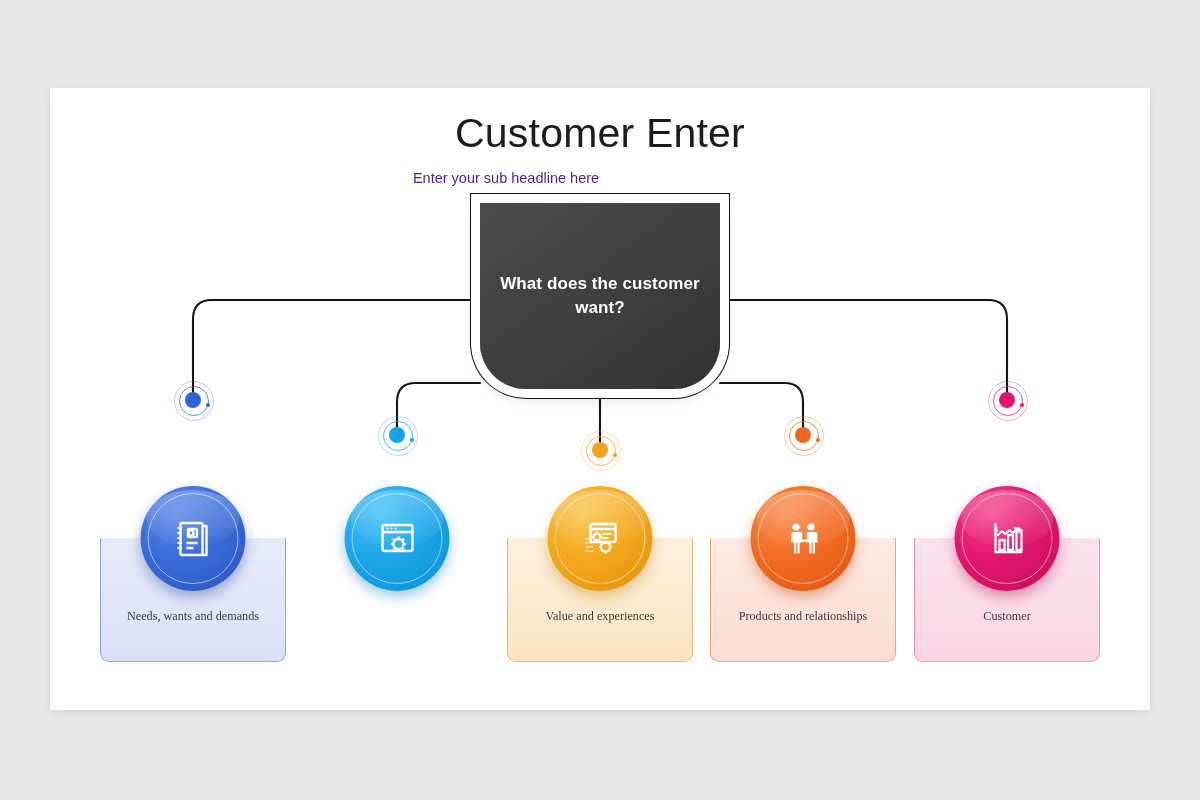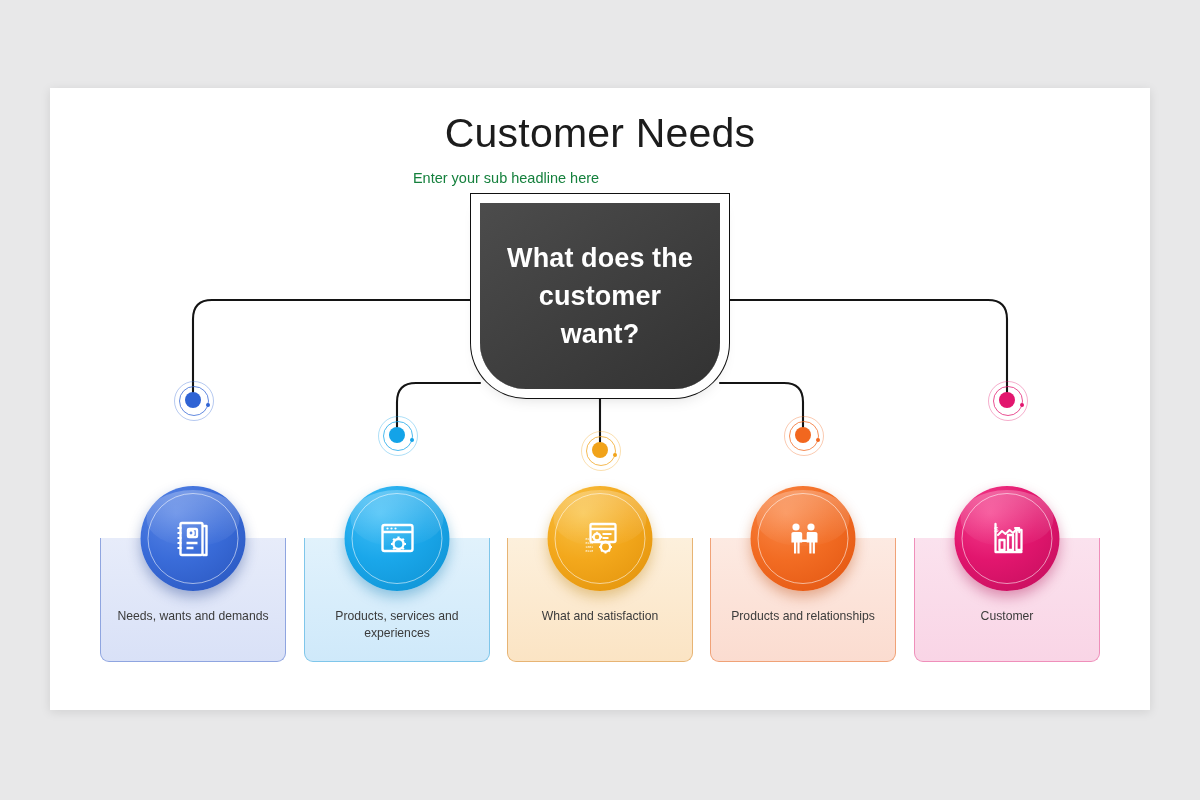--- a/index.html
+++ b/index.html
@@ -37,21 +37,21 @@
     color: #1c1c1c;
     letter-spacing: 0.2px;
   }
   #subtitle {
     position: absolute;
     left: 0;
     top: 82px;
     width: 912px;
     text-align: center;
     font-size: 14.5px;
-    color: #15803d;
+    color: #4c1d95;
   }
 
   
   #connectors {
     position: absolute;
     left: 0;
     top: 0;
     width: 1100px;
     height: 622px;
   }
@@ -66,21 +66,21 @@
     border-radius: 0 0 46px 46px;
     background: linear-gradient(145deg, #4c4c4c 0%, #414141 42%, #323232 100%);
     box-shadow: 0 0 0 9px #ffffff, 0 0 0 10px #111111,
                 0 8px 16px rgba(0,0,0,0.18);
     display: flex;
     align-items: center;
     justify-content: center;
   }
   #center-box-text {
     color: #ffffff;
-    font-size: 27px;
+    font-size: 17px;
     font-weight: bold;
     line-height: 1.42;
     text-align: center;
     width: 200px;
     letter-spacing: 0.1px;
   }
 
   
   .node {
     position: absolute;
@@ -129,20 +129,21 @@
   }
   .card-label {
     position: absolute;
     left: 10px;
     right: 10px;
     top: 70px;
     text-align: center;
     font-size: 12.2px;
     line-height: 1.42;
     color: #3b3b3b;
+    font-family: Liberation Serif, serif;
   }
 
   
   .circle {
     position: absolute;
     width: 105px;
     height: 105px;
     top: 398px;
     border-radius: 50%;
     transform: translateX(-50%);
@@ -169,21 +170,21 @@
   .circle svg {
     position: relative;
     z-index: 2;
   }
 </style>
 </head>
 <body>
 
 <div id="slide">
 
-  <div id="title">Customer Needs</div>
+  <div id="title">Customer Enter</div>
   <div id="subtitle">Enter your sub headline here</div>
 
   <svg id="connectors" viewBox="0 0 1100 622" xmlns="http://www.w3.org/2000/svg">
     <g fill="none" stroke="#141414" stroke-width="2.1" stroke-linecap="round">
 
       <path d="M 430 212 L 162 212 Q 143 212 143 231 L 143 312"></path>
 
       <path d="M 430 295 L 366 295 Q 347 295 347 314 L 347 347"></path>
 
       <path d="M 550 301 L 550 362"></path>
@@ -220,23 +221,20 @@
         <path d="M7 12 h4 M7 17 h4 M7 22 h4 M7 27 h4 M7 32 h4" stroke-width="2"></path>
       </g>
     </svg>
   </div>
 
   <div class="node" style="left:347px; top:347px;">
     <div class="ring-outer" style="border-color:#13a3e8"></div>
     <div class="ring-mid" style="border-color:#13a3e8"></div>
     <div class="core" style="background:#13a3e8"></div>
     <div class="speck" style="background:#13a3e8"></div>
-  </div>
-  <div class="card" style="left:254px; background:linear-gradient(180deg,#e1f2fc,#cfe9fa); border-color:#7fc6ea;">
-    <div class="card-label">Products, services and experiences</div>
   </div>
   <div class="circle" style="left:347px; background:radial-gradient(circle at 34% 26%, #45c0f7 0%, #1aa7ea 45%, #0d8fd0 100%); box-shadow:0 6px 13px rgba(10,120,180,0.38);">
     <div class="inner-ring"></div>
     <div class="gloss"></div>
     <svg width="46" height="46" viewBox="0 0 46 46">
       <g fill="none" stroke="#ffffff" stroke-width="2.4" stroke-linejoin="round">
         <rect x="8" y="9" width="30" height="26" rx="2"></rect>
         <path d="M8 16 h30"></path>
         <circle cx="13" cy="12.5" r="1.1" fill="#ffffff" stroke="none"></circle>
         <circle cx="17" cy="12.5" r="1.1" fill="#ffffff" stroke="none"></circle>
@@ -249,21 +247,21 @@
     </svg>
   </div>
 
   <div class="node" style="left:550px; top:362px;">
     <div class="ring-outer" style="border-color:#f1a31a"></div>
     <div class="ring-mid" style="border-color:#f1a31a"></div>
     <div class="core" style="background:#f1a31a"></div>
     <div class="speck" style="background:#f1a31a"></div>
   </div>
   <div class="card" style="left:457px; background:linear-gradient(180deg,#fdf0dc,#fbe4c4); border-color:#e8b濫; border-color:#e7b474;">
-    <div class="card-label">What and satisfaction</div>
+    <div class="card-label">Value and experiences</div>
   </div>
   <div class="circle" style="left:550px; background:radial-gradient(circle at 34% 26%, #fbc košt 0%, #f3a81c 45%, #e6940b 100%); background:radial-gradient(circle at 34% 26%, #fbc council 0%, #f3a81c 45%, #e6940b 100%); background:radial-gradient(circle at 34% 26%, #f9c44a 0%, #f3a81c 45%, #e0900a 100%); box-shadow:0 6px 13px rgba(190,130,10,0.38);">
     <div class="inner-ring"></div>
     <div class="gloss"></div>
     <svg width="46" height="46" viewBox="0 0 46 46">
       <g fill="none" stroke="#ffffff" stroke-width="2.3" stroke-linejoin="round">
         <rect x="13" y="8" width="25" height="18" rx="1.5"></rect>
         <path d="M13 13 h25"></path>
         <path d="M25 18 h9 M25 22 h6" stroke-width="2"></path>
         <circle cx="19.5" cy="21" r="3.4"></circle>

